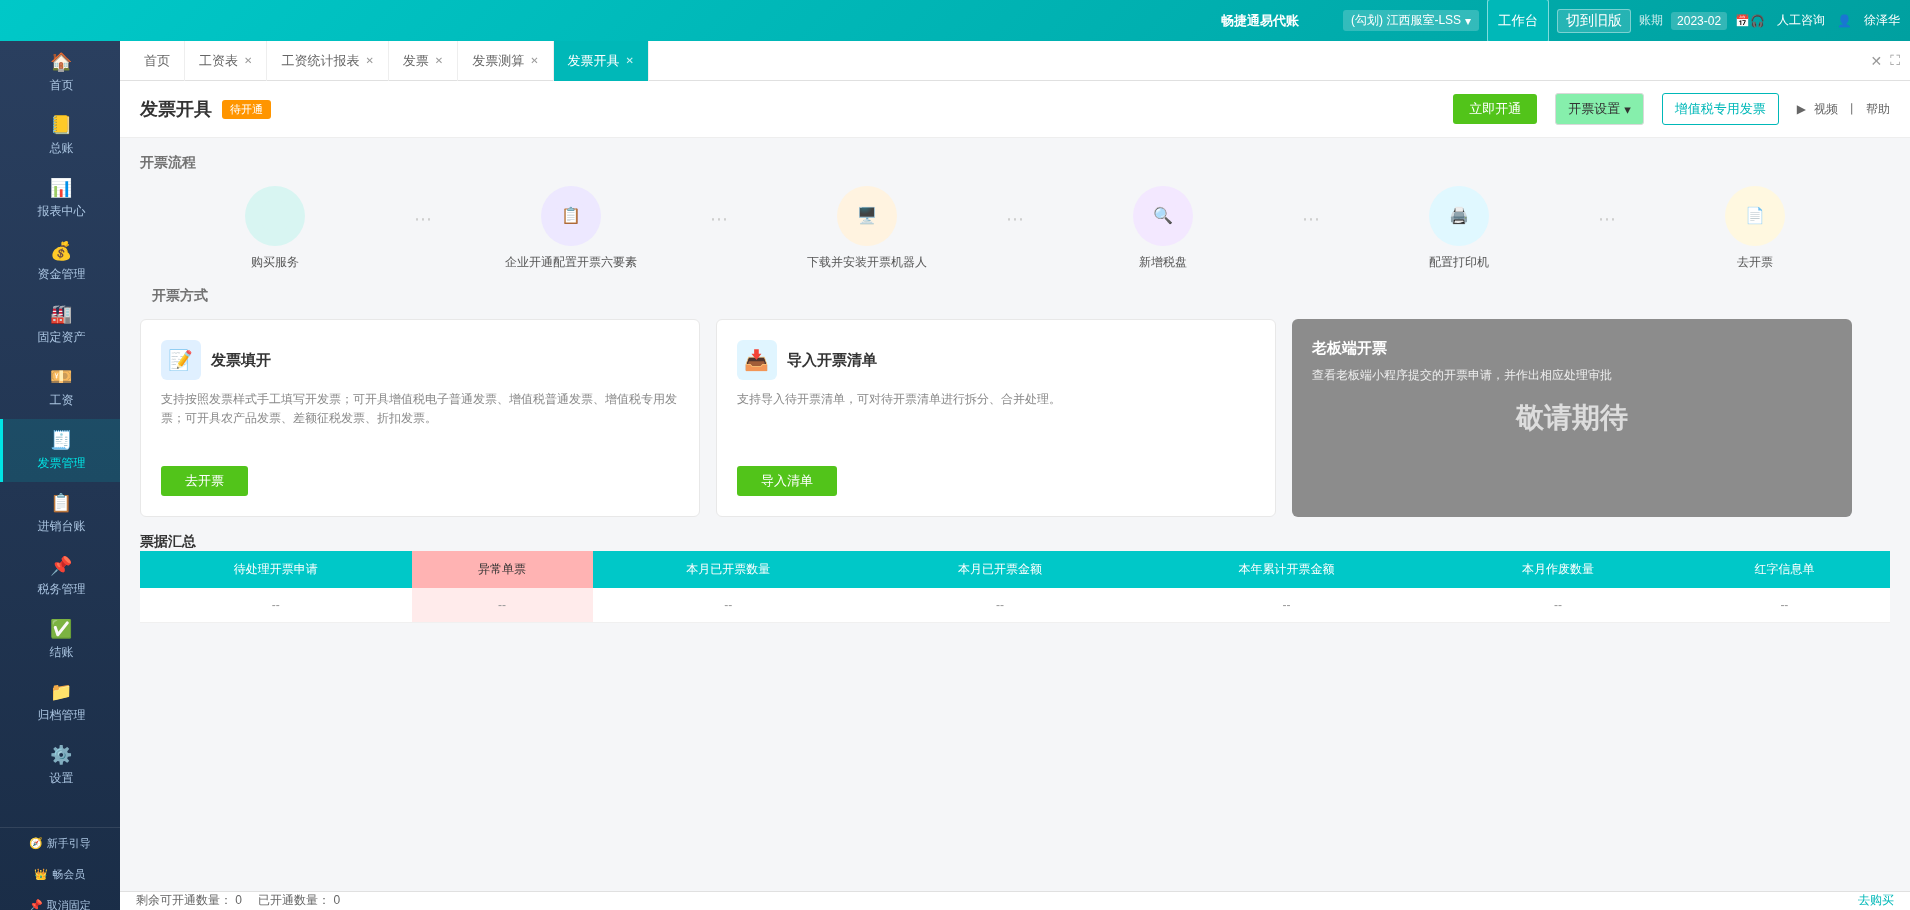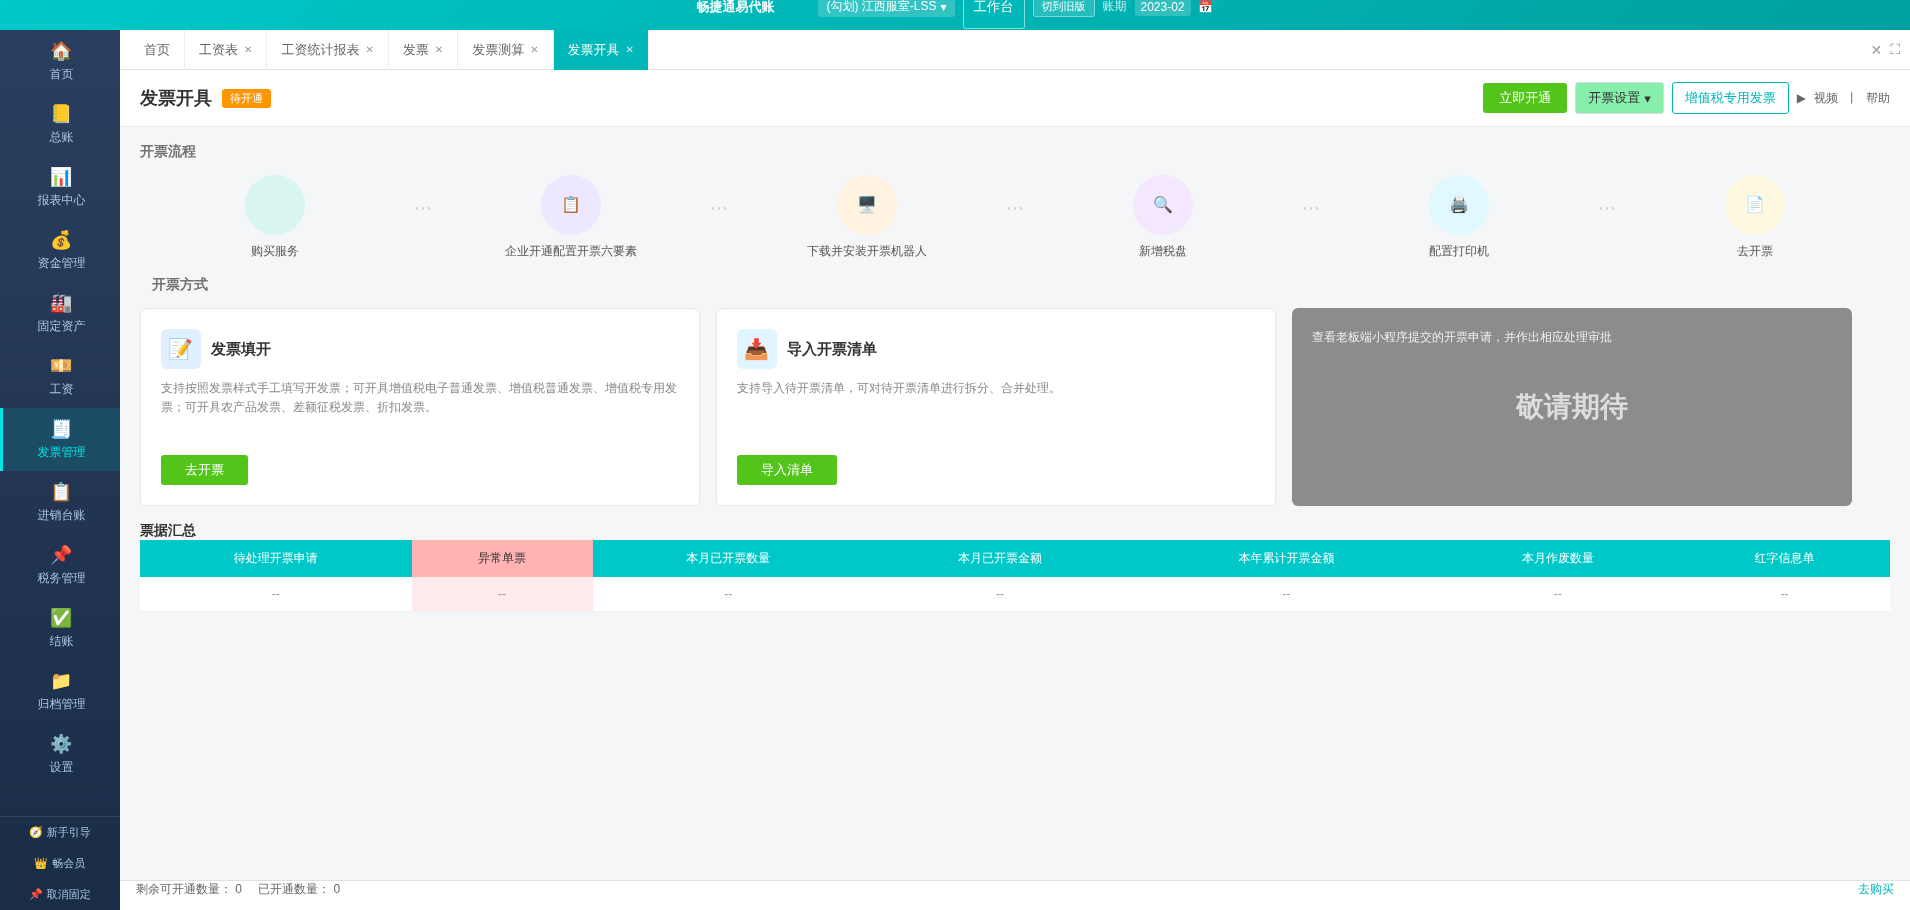--- a/index.html
+++ b/index.html
@@ -1,47 +1,46 @@
 <!DOCTYPE html>
 <html><head>
   <meta charset="utf-8">
   <style>
     * { box-sizing: border-box; margin: 0; padding: 0; }
     body { font-family: 'Microsoft YaHei', Arial, sans-serif; font-size: 12px; background: #f0f2f5; color: #333; overflow: hidden; height: 910px; }
 
     
     .top-bar {
-      height: 30px;
+      height: 41px;
       background: linear-gradient(135deg, #00c8c8 0%, #00a0a0 100%);
       display: flex;
       align-items: center;
-      justify-content: center;
+      justify-content: flex-end;
       padding: 0 10px;
       color: white;
-      flex-direction: column;
     }
     .top-bar-left { display: flex; align-items: center; gap: 8px; }
     .app-logo { font-size: 13px; font-weight: bold; color: white; }
     .company-selector {
       background: rgba(255,255,255,0.2);
       border: none;
       color: white;
       padding: 2px 8px;
       border-radius: 3px;
       font-size: 12px;
       display: flex;
       align-items: center;
       gap: 4px;
       cursor: pointer;
       margin-left: 36px;
     }
     .top-bar-right { display: flex; align-items: center; gap: 12px; color: white; font-size: 12px; }
     .period-badge { background: rgba(255,255,255,0.2); padding: 2px 6px; border-radius: 3px; }
     .workspace-btn { background: #00b8b8; border: 1px solid rgba(255,255,255,0.5); color: white; padding: 12px 10px; border-radius: 3px; cursor: pointer; }
-    .switch-btn { background: rgba(255,255,255,0.15); border: 1px solid rgba(255,255,255,0.4); color: white; padding: 2px 8px; border-radius: 3px; cursor: pointer; font-size: 11px; }
+    .switch-btn { background: rgba(255,255,255,0.15); border: 1px solid rgba(255,255,255,0.4); color: white; padding: 2px 8px; border-radius: 3px; cursor: pointer; font-size: 14px; }
 
     
     .main-layout { display: flex; height: 880px; }
 
     
     .sidebar {
       width: 120px;
       background: linear-gradient(180deg, #2a3f5f 0%, #1a2d47 100%);
       display: flex;
       flex-direction: column;
@@ -103,21 +102,21 @@
       background: white;
       padding: 12px 20px;
       display: flex;
       align-items: center;
       justify-content: space-between;
       border-bottom: 1px solid #eee;
     }
     .page-title-row { display: flex; align-items: center; gap: 10px; }
     .page-title { font-size: 18px; font-weight: bold; color: #333; }
     .status-badge-pending { background: #ff9500; color: white; font-size: 11px; padding: 2px 8px; border-radius: 3px; }
-    .page-actions { display: flex; align-items: center; gap: 8px; }
+    .page-actions { display: flex; align-items: center; gap: 18px; }
     .btn-primary { background: #52c41a; color: white; border: none; padding: 6px 16px; border-radius: 3px; cursor: pointer; font-size: 13px; }
     .btn-dropdown { background: #86efac; color: #333; border: 1px solid #d9d9d9; padding: 6px 12px; border-radius: 3px; cursor: pointer; font-size: 13px; display: flex; align-items: center; gap: 4px; }
     .btn-outline { background: white; color: #00b8b8; border: 1px solid #00b8b8; padding: 6px 12px; border-radius: 3px; cursor: pointer; font-size: 13px; }
     .help-area { display: flex; align-items: center; gap: 8px; color: #666; font-size: 12px; }
 
     
     .section { padding: 16px 20px; }
     .section-title { font-size: 14px; font-weight: bold; color: #737373; margin-bottom: 14px; }
 
     
@@ -467,20 +466,21 @@
             <span class="method-title">导入开票清单</span>
           </div>
           <div class="method-desc">
             支持导入待开票清单，可对待开票清单进行拆分、合并处理。
           </div>
           <button class="method-btn">导入清单</button>
         </div>
 
         <div class="method-card-overlay">
           <div>
+            <div class="overlay-title">老板端开票</div>
             <div class="overlay-desc">查看老板端小程序提交的开票申请，并作出相应处理审批</div>
           </div>
           <div class="overlay-watermark">敬请期待</div>
         </div>
 
       </div>
 
       <div class="summary-section">
         <div class="summary-title">票据汇总</div>
         <table class="summary-table">

